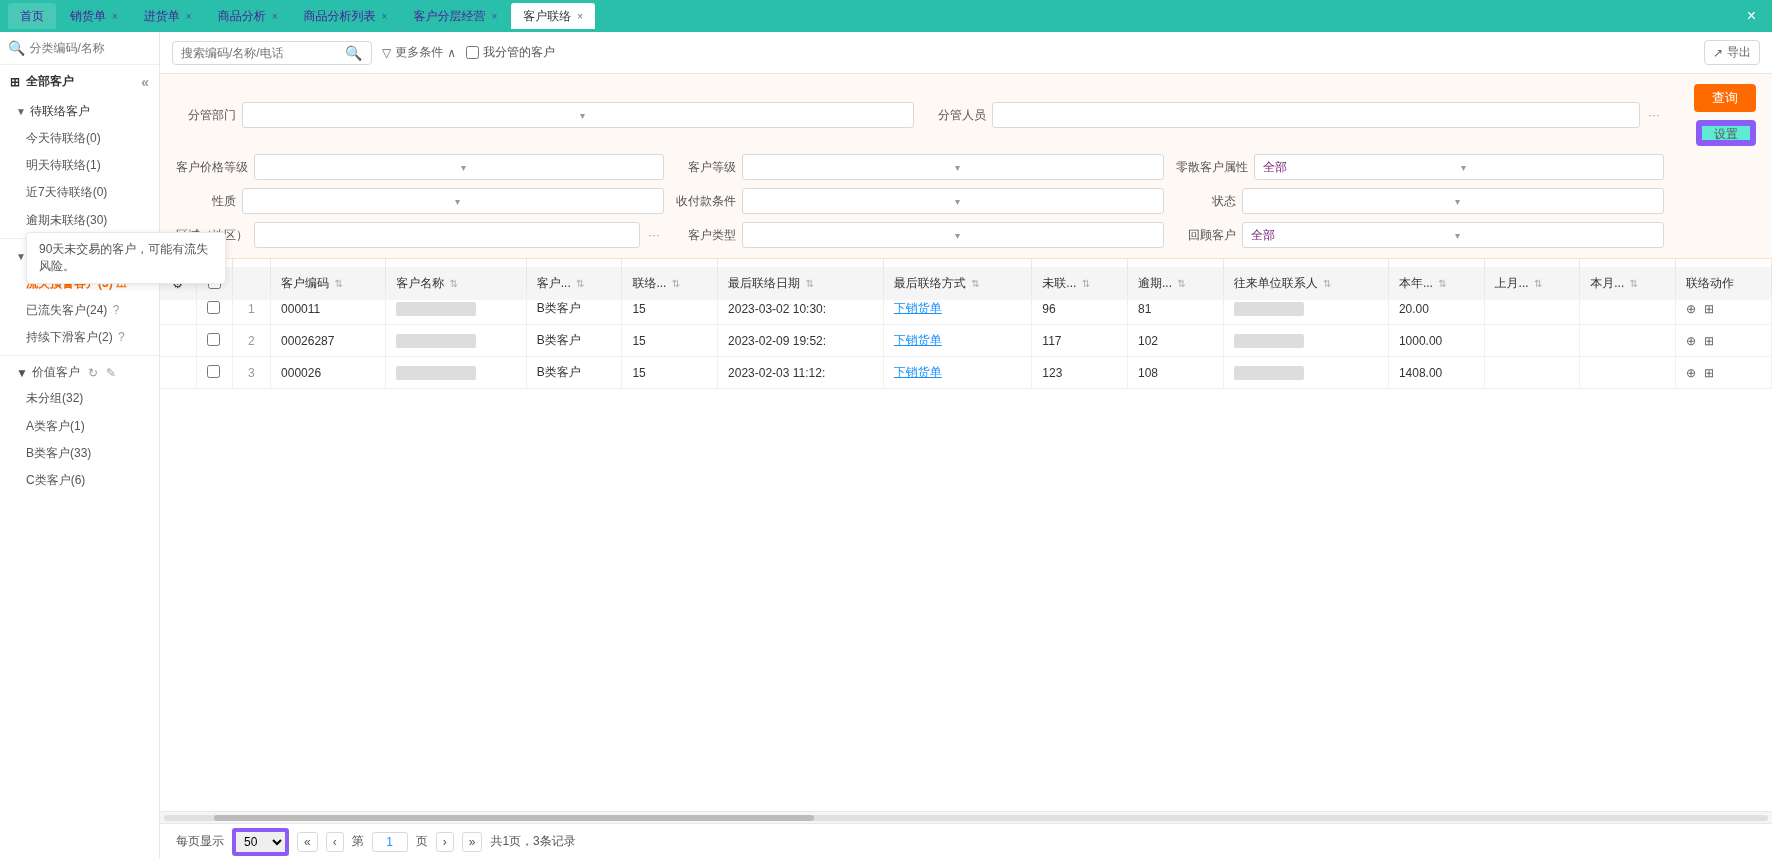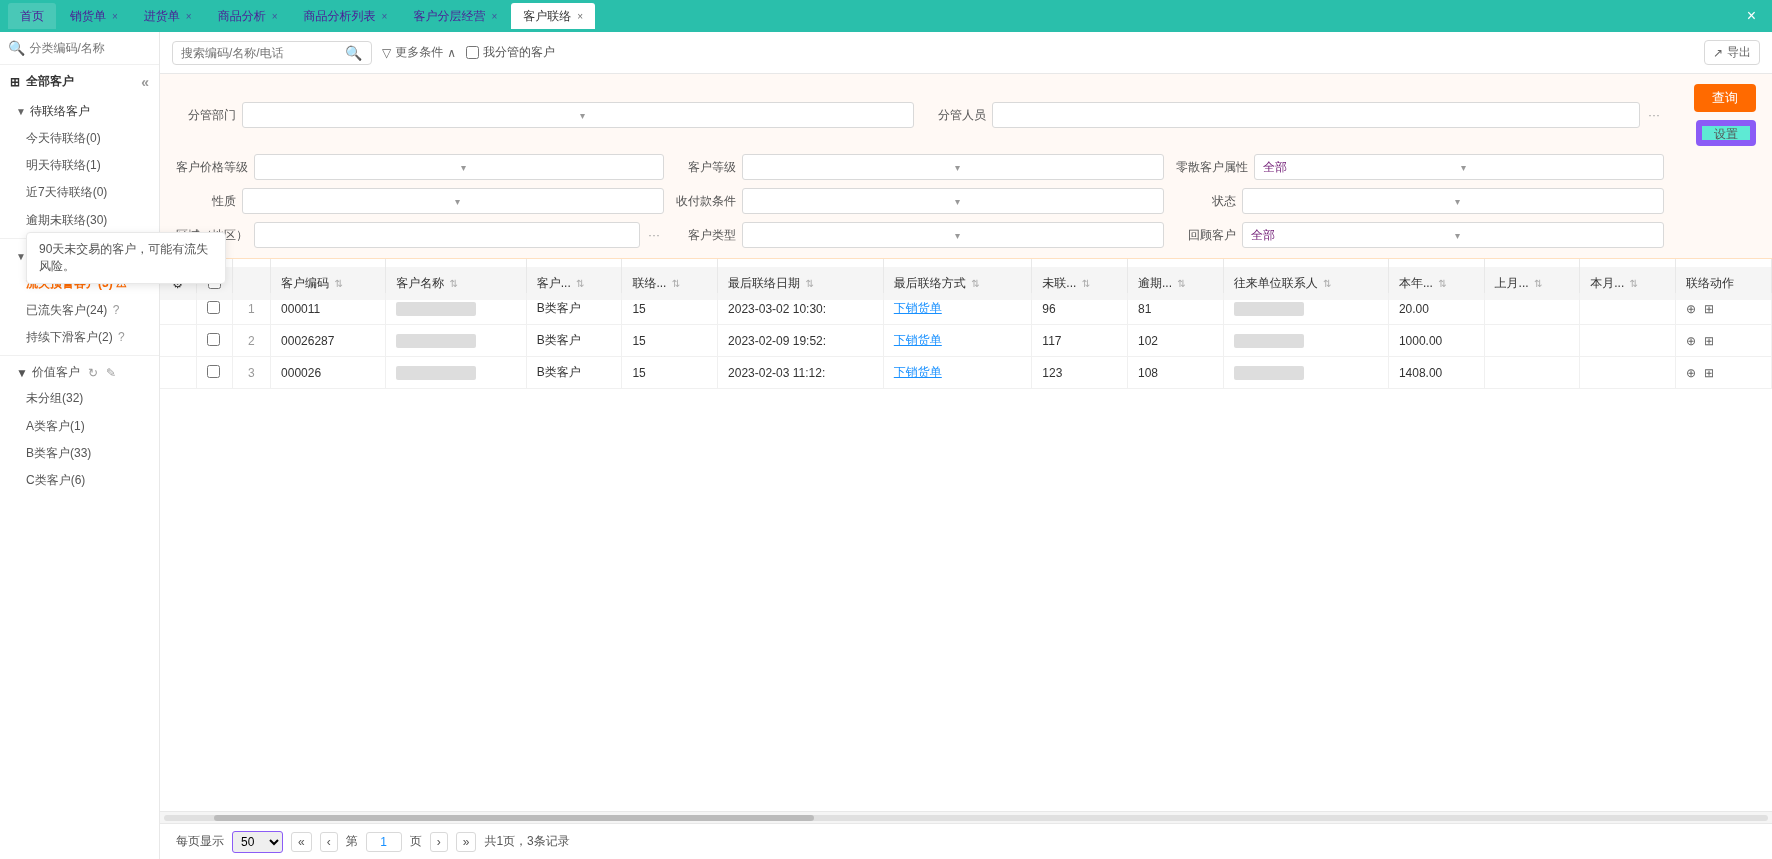--- a/index.html
+++ b/index.html
@@ -339,21 +339,21 @@
       display: flex;
       align-items: center;
       justify-content: flex-start;
       padding: 0 16px;
       border-top: 1px solid #e8e8e8;
       background: white;
       gap: 8px;
       color: #555;
     }
     .page-size-select {
-      border: 1px solid #8b5cf6;
+      border: 4px solid #8b5cf6;
       border-radius: 3px;
       padding: 2px 4px;
       font-size: 12px;
       cursor: pointer;
     }
     .pagination-btn {
       border: 1px solid #d9d9d9;
       background: white;
       border-radius: 3px;
       padding: 2px 6px;

